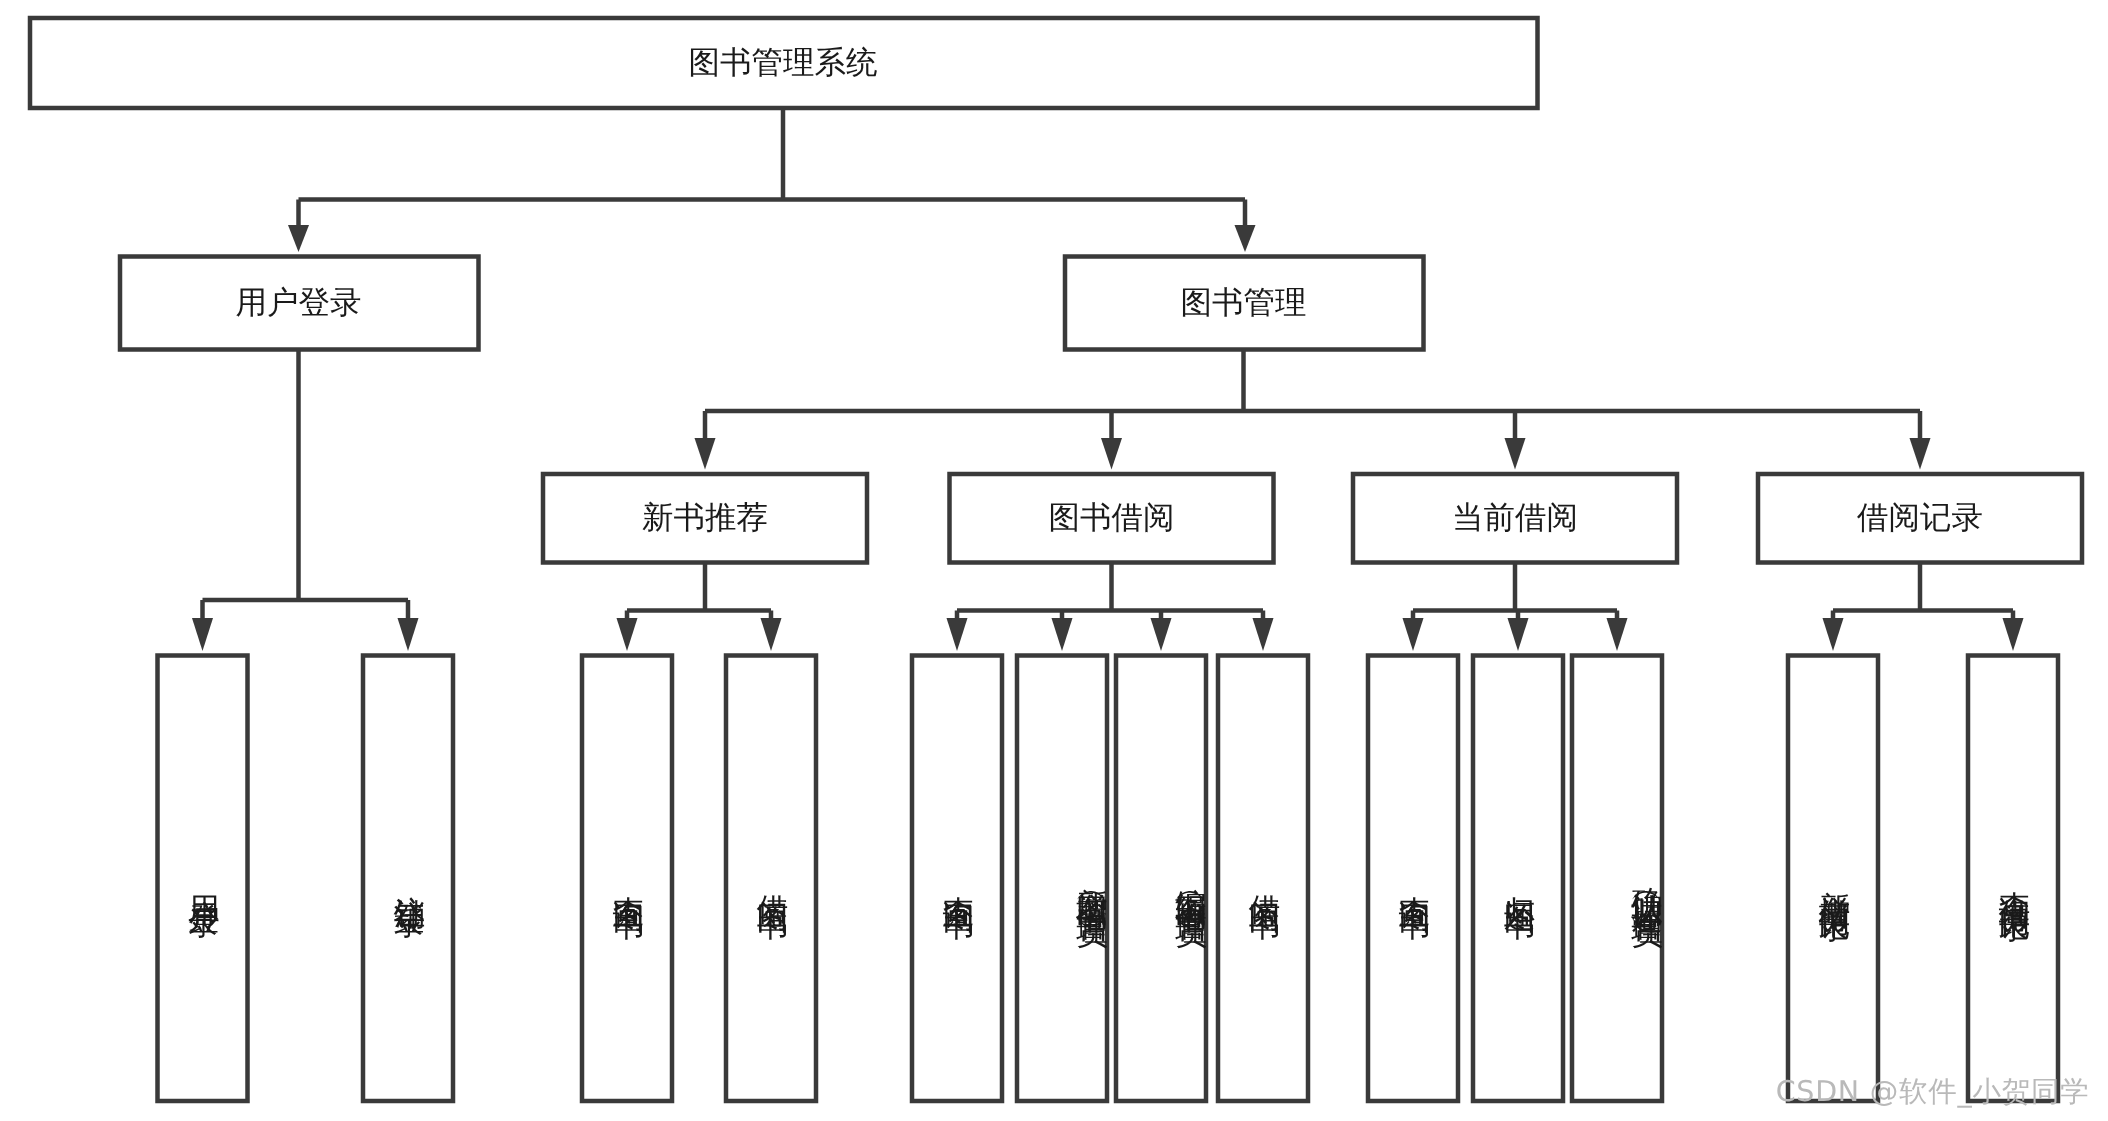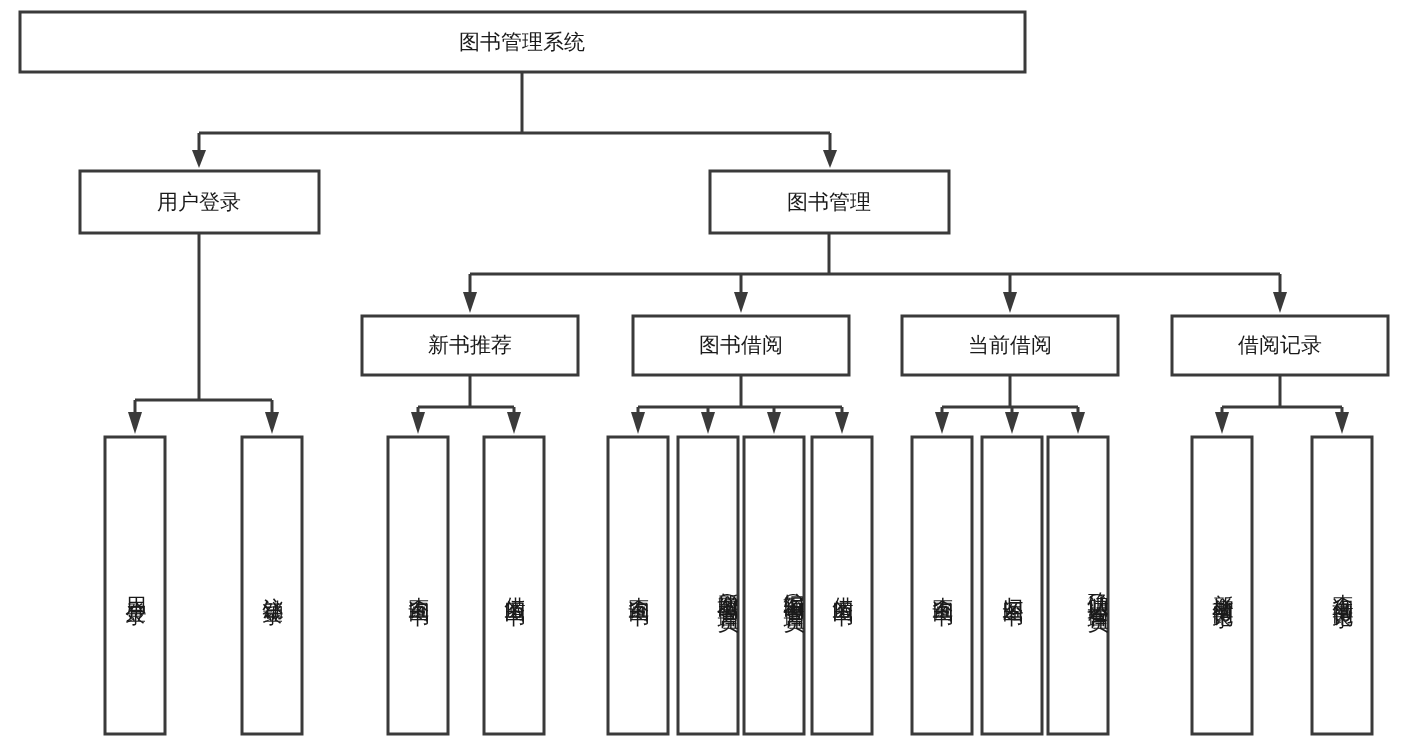--- a/index.html
+++ b/index.html
@@ -223,14 +223,15 @@
   <div class="vlabel" style="left:608px; top:437px; width:60px; height:297px;">查询图书</div>
   <div class="vlabel" style="left:678px; top:437px; width:60px; height:297px; align-items:flex-start; padding-top:6px; box-sizing:border-box;">新增图书（管理员）</div>
   <div class="vlabel" style="left:744px; top:437px; width:60px; height:297px; align-items:flex-start; padding-top:6px; box-sizing:border-box;">编辑图书（管理员）</div>
   <div class="vlabel" style="left:812px; top:437px; width:60px; height:297px;">借阅图书</div>
   <div class="vlabel" style="left:912px; top:437px; width:60px; height:297px;">查询图书</div>
   <div class="vlabel" style="left:982px; top:437px; width:60px; height:297px;">归还图书</div>
   <div class="vlabel" style="left:1048px; top:437px; width:60px; height:297px; align-items:flex-start; padding-top:6px; box-sizing:border-box;">确认归还（管理员）</div>
   <div class="vlabel" style="left:1192px; top:437px; width:60px; height:297px;">新增借阅记录</div>
   <div class="vlabel" style="left:1312px; top:437px; width:60px; height:297px;">查询借阅记录</div>
 
+  <div class="watermark">CSDN @软件_小贺同学</div>
 
 </div>
 
 </body></html>

